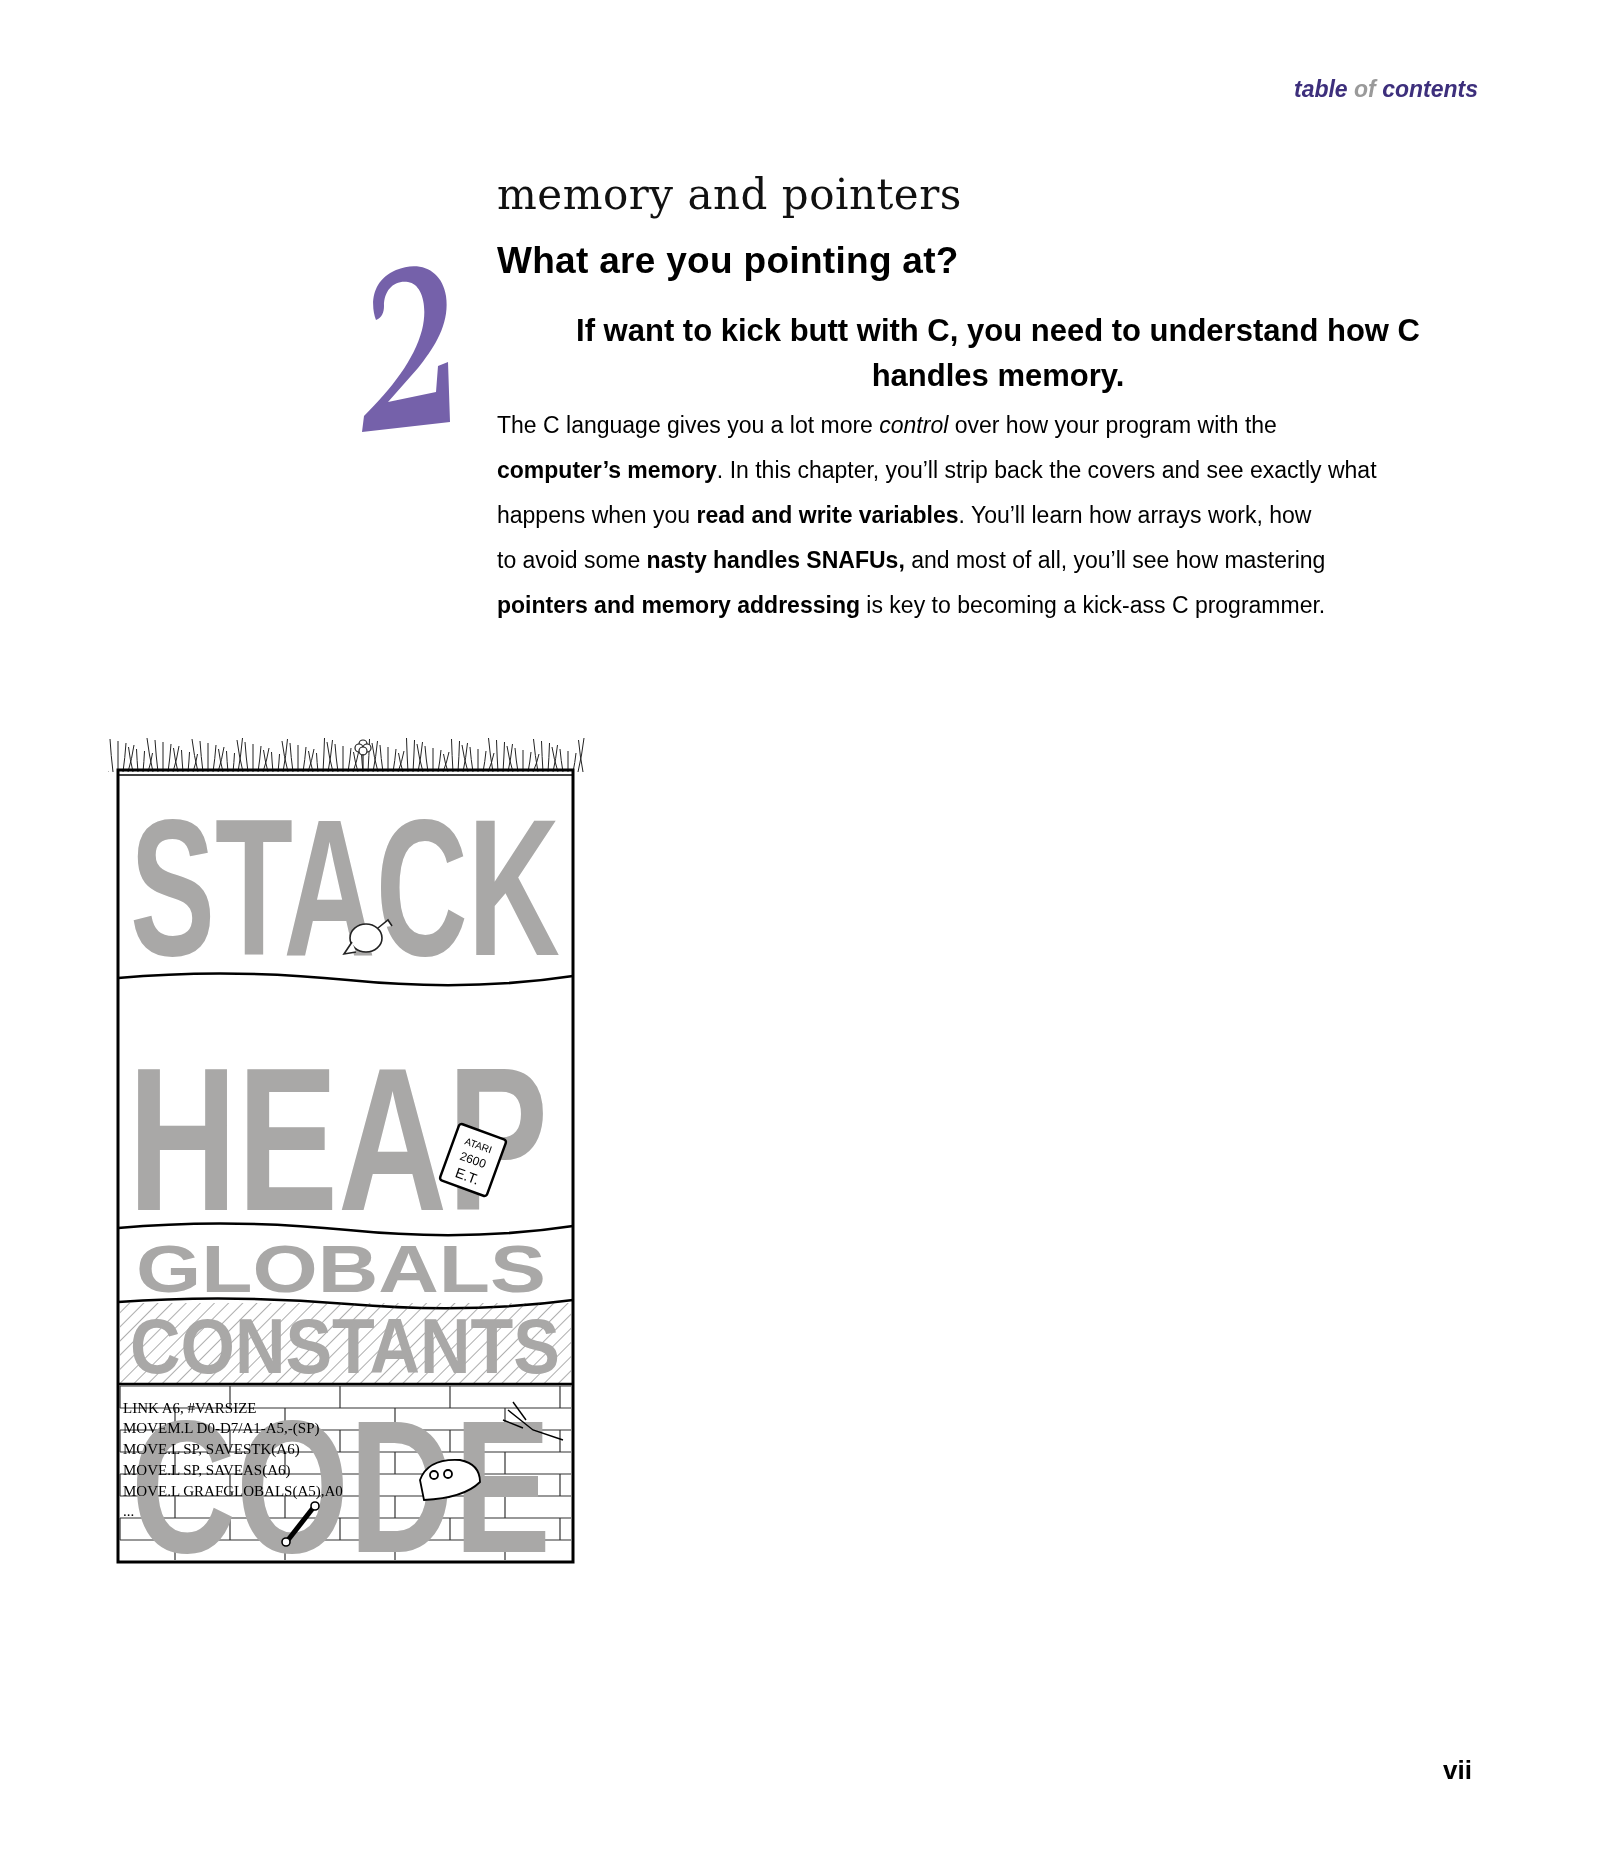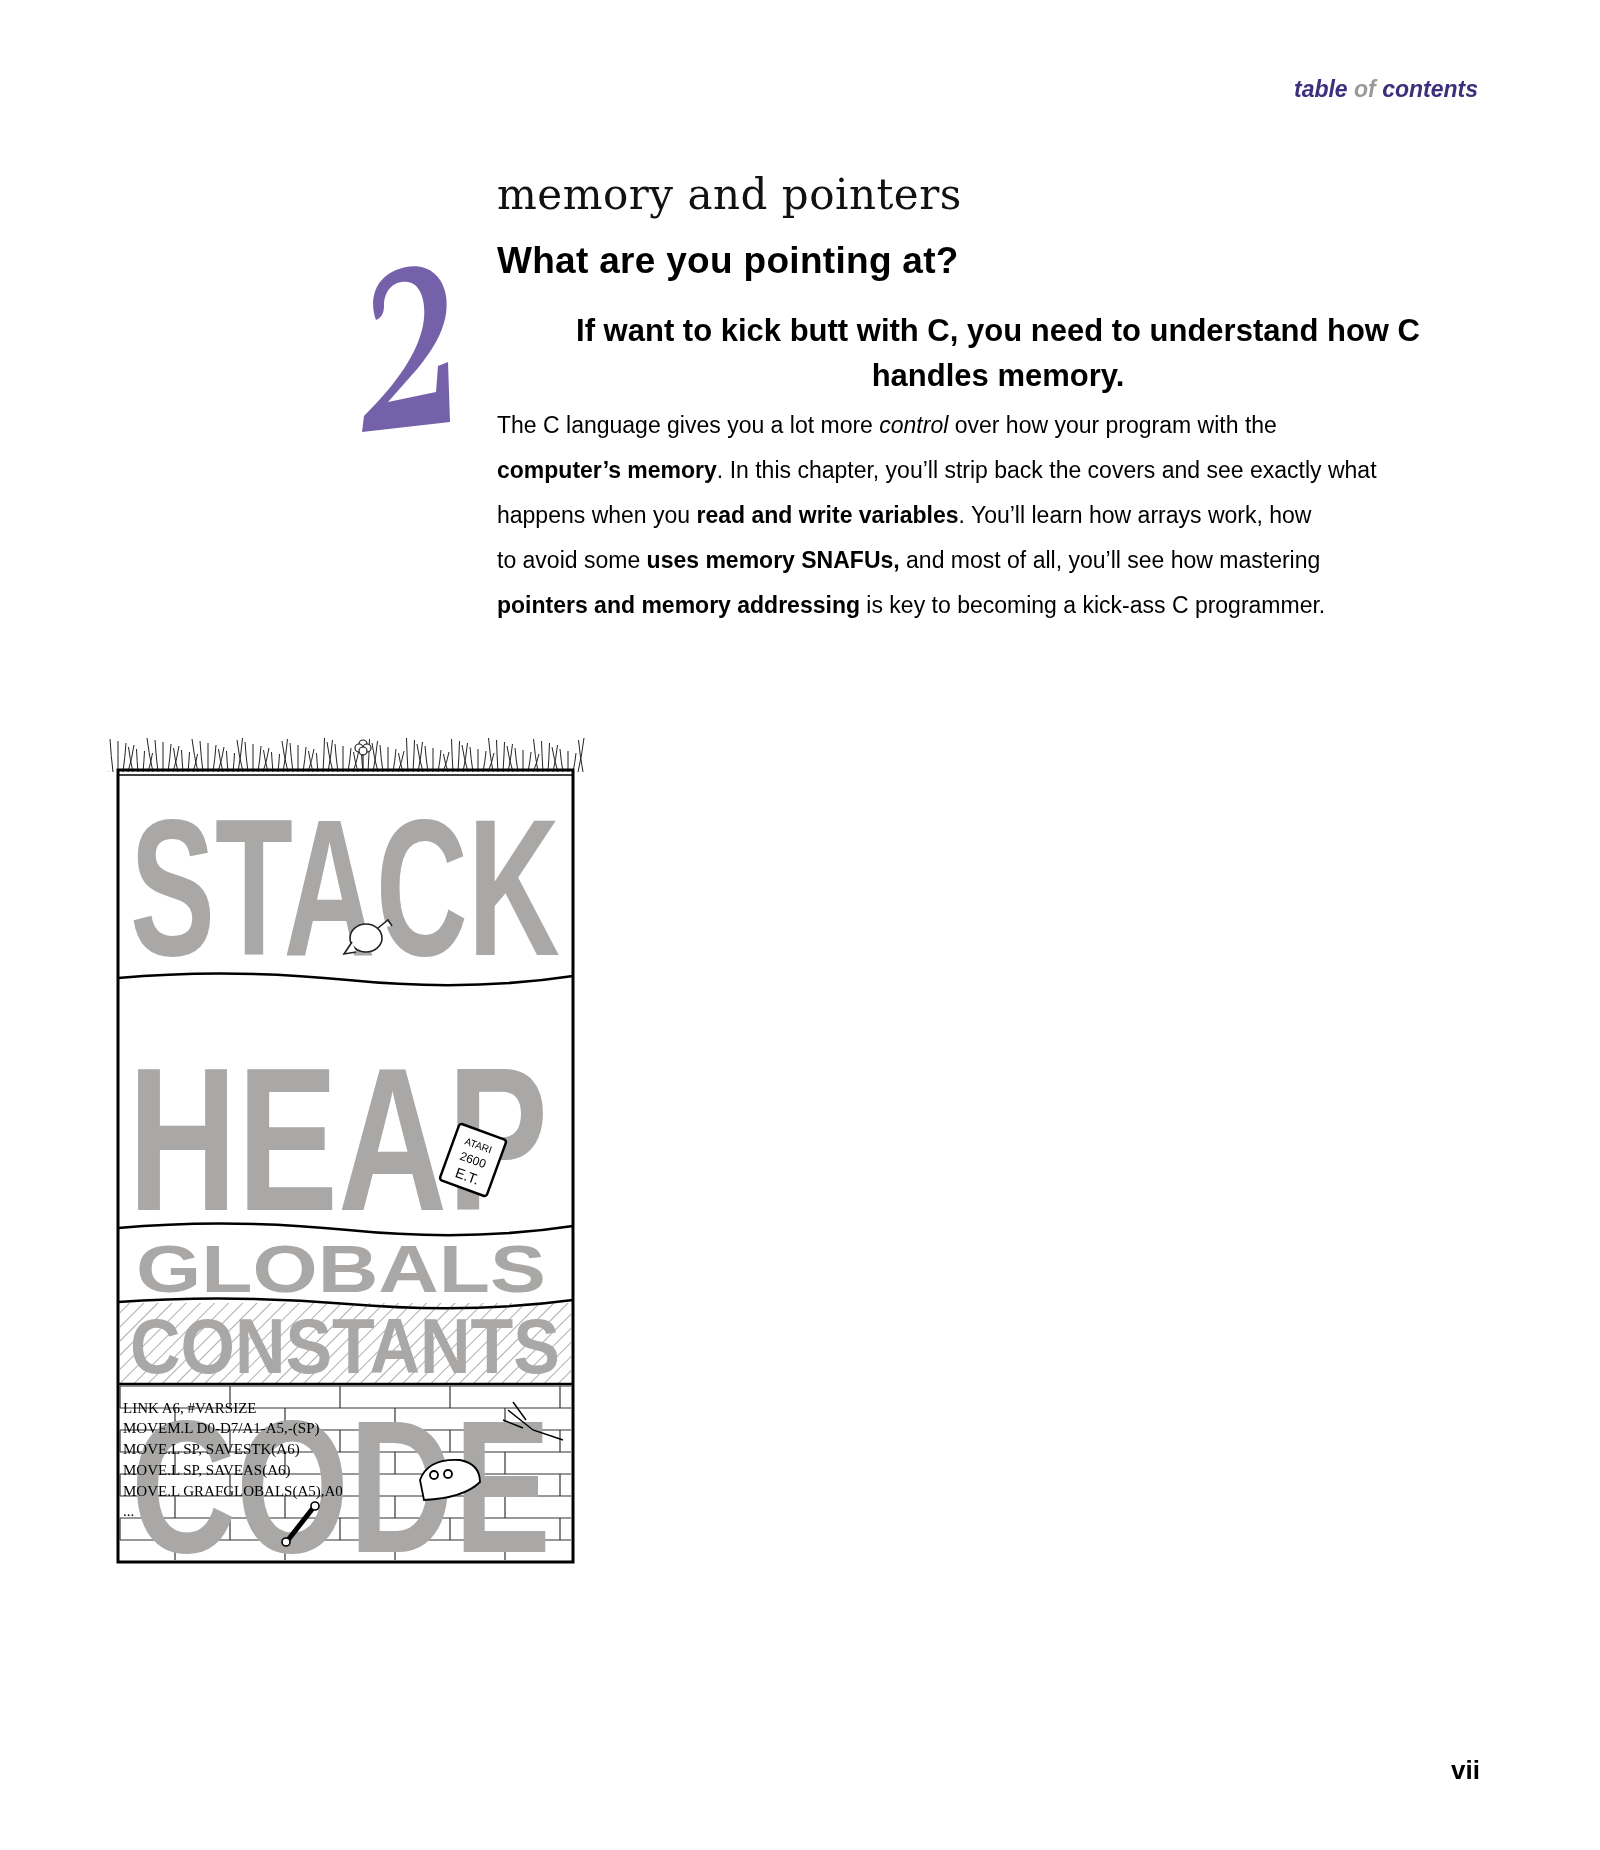--- a/index.html
+++ b/index.html
@@ -13,21 +13,21 @@
     .chapter-number { position: absolute; left: 358px; top: 262px; width: 100px; height: 170px; }
 
     .chapter-kicker { position: absolute; left: 497px; top: 170px; font-family: "DejaVu Serif", serif; font-size: 42px; letter-spacing: 0.5px; color: #111; }
     .chapter-title { position: absolute; left: 497px; top: 240px; font-size: 37px; font-weight: bold; letter-spacing: 0.3px; }
     .chapter-subtitle { position: absolute; left: 518px; top: 308px; width: 960px; font-size: 31px; font-weight: bold; line-height: 45px; text-align: center; }
     .chapter-body { position: absolute; left: 497px; top: 403px; width: 1000px; font-size: 23px; line-height: 45px; }
     .chapter-body .line { display: block; white-space: nowrap; }
 
     .illustration { position: absolute; left: 108px; top: 730px; width: 480px; height: 840px; }
 
-    .page-number { position: absolute; right: 120px; top: 1755px; font-size: 26px; font-weight: bold; }
+    .page-number { position: absolute; right: 128px; top: 1755px; font-size: 26px; font-weight: bold; }
   </style>
 </head>
 <body>
 
 <div class="running-head">
   <span class="rh-a">table</span>
   <span class="rh-b">of</span>
   <span class="rh-c">contents</span>
 </div>
 
@@ -37,21 +37,21 @@
 </svg>
 
 <div class="chapter-kicker">memory and pointers</div>
 <div class="chapter-title">What are you pointing at?</div>
 <div class="chapter-subtitle">If want to kick butt with C, you need to understand how C handles memory.</div>
 
 <div class="chapter-body" id="chapter-body">
     <span class="line"><span>The C language gives you a lot more </span><span style="font-style: italic;">control</span><span> over how your program with the</span></span>
     <span class="line"><span style="font-weight: bold;">computer’s memory</span><span>. In this chapter, you’ll strip back the covers and see exactly what</span></span>
     <span class="line"><span>happens when you </span><span style="font-weight: bold;">read and write variables</span><span>. You’ll learn </span><span style="font-weight: normal; text-align: right;">how arrays work</span><span>, how</span></span>
-    <span class="line"><span>to avoid some </span><span style="font-weight: bold;">uses memory SNAFUs,</span><span> and most of all, you’ll see how </span><span style="font-weight: normal;">mastering</span></span>
+    <span class="line"><span>to avoid some </span><span style="font-weight: bold;">nasty handles SNAFUs,</span><span> and most of all, you’ll see how </span><span style="font-weight: normal;">mastering</span></span>
     <span class="line"><span style="font-weight: bold;">pointers and memory addressing</span><span> is key to becoming a kick-ass C programmer.</span></span>
   </div>
 
 <svg class="illustration" viewBox="0 0 480 840">
   <defs>
     <pattern id="hatch" patternUnits="userSpaceOnUse" width="10" height="10" patternTransform="rotate(45)">
       <line x1="0" y1="0" x2="0" y2="10" stroke="#333" stroke-width="1"></line>
     </pattern>
   </defs>
 

